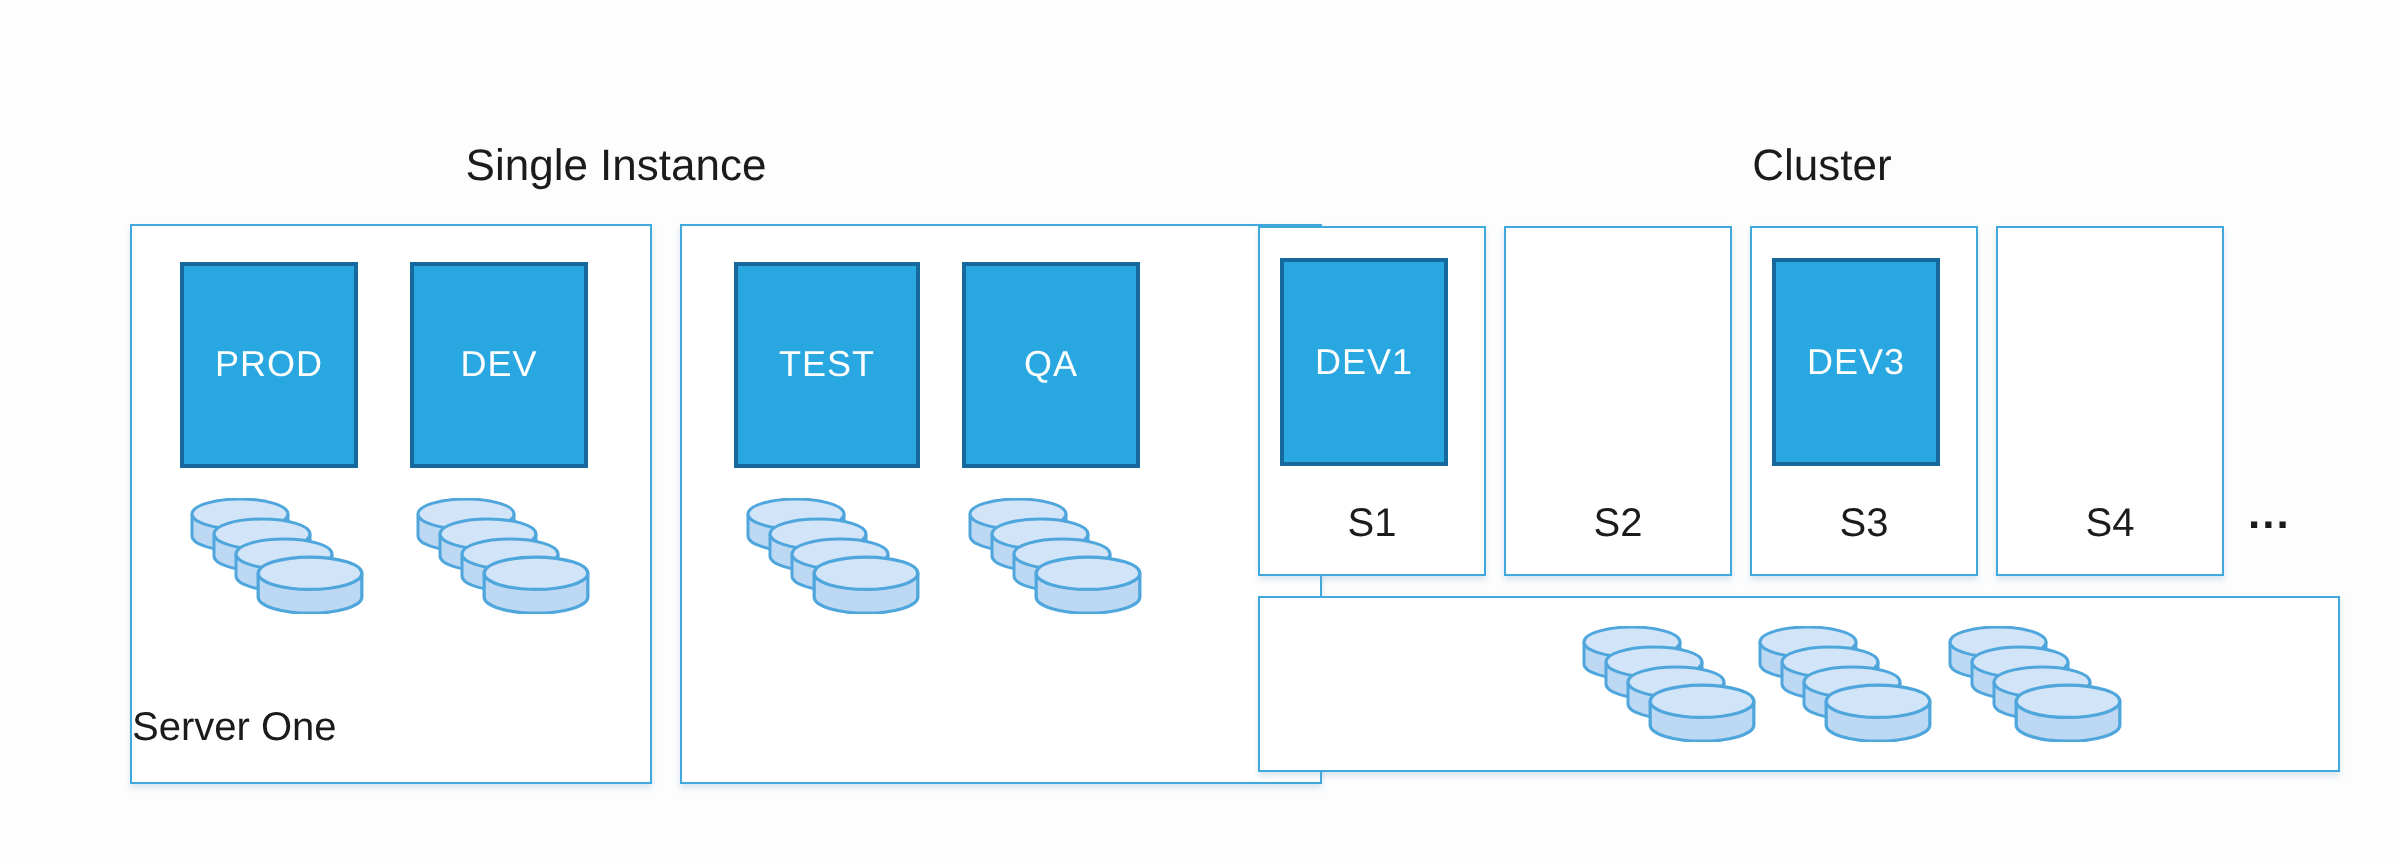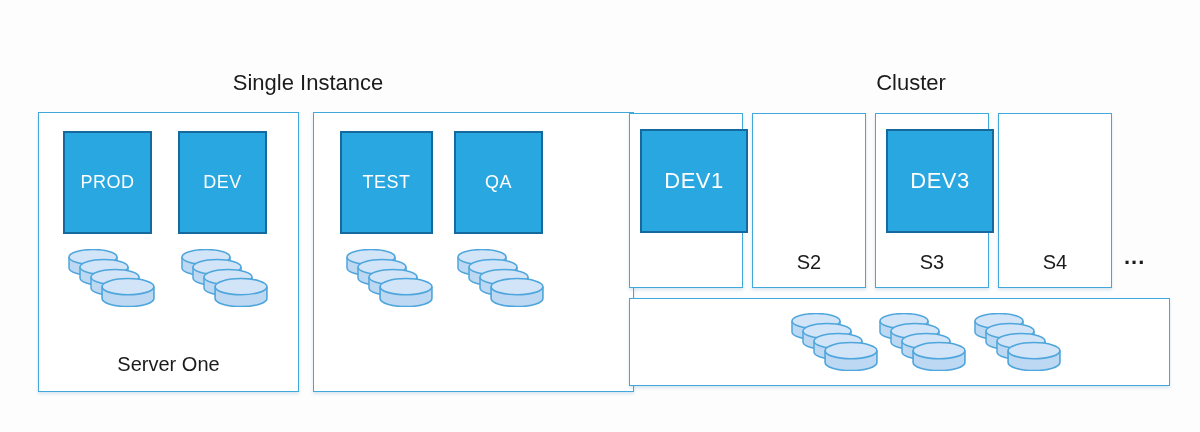--- a/index.html
+++ b/index.html
@@ -24,48 +24,49 @@
   .section-title{
     position:absolute;top:72px;width:300px;text-align:center;
     font-size:22px;line-height:22px;color:var(--text);
   }
   .server-box{
     position:absolute;top:112px;height:280px;
     border:1.5px solid var(--box-border);
     background:#fff;
     box-shadow:0 2px 3px rgba(110,160,200,0.25);
     box-sizing:border-box;
+    margin-left:27px;
   }
   .instance-box{
     position:absolute;top:18px;height:103px;
     background:var(--instance-fill);
     border:2px solid var(--instance-border);
     box-sizing:border-box;
     display:flex;align-items:center;justify-content:center;
   }
   .instance-label{color:var(--instance-text);font-size:18px;letter-spacing:0.5px;}
   .db-stack{position:absolute;top:136px;}
   .server-label{
-    position:absolute;bottom:15px;left:0;width:100%;text-align:center;
+    position:absolute;bottom:15px;left:0;width:100%;
     font-size:20px;color:var(--text);
   }
   .node-box{
     position:absolute;top:113px;width:114px;height:175px;
     border:1.5px solid var(--box-border);
     background:#fff;
     box-shadow:0 2px 3px rgba(110,160,200,0.25);
     box-sizing:border-box;
   }
   .node-instance{
-    position:absolute;left:10px;top:15px;width:108px;height:104px;
+    position:absolute;left:10px;top:15px;width:84px;height:104px;
     background:var(--instance-fill);
     border:2px solid var(--instance-border);
     box-sizing:border-box;
     display:flex;align-items:center;justify-content:center;
-    color:var(--instance-text);font-size:22px;letter-spacing:0.5px;
+    color:var(--instance-text);font-size:18px;letter-spacing:0.5px;
   }
   .node-label{
     position:absolute;top:137px;left:0;width:100%;text-align:center;
     font-size:20px;color:var(--text);
   }
   .ellipsis{
     position:absolute;left:1124px;top:244px;
     font-size:22px;font-weight:600;letter-spacing:1px;color:var(--text);
   }
   .storage-box{
@@ -128,20 +129,21 @@
     <svg class="db-stack" style="left:32px" width="88" height="58" viewBox="0 0 88 58">
       <use href="#db-stack-def" xlink:href="#db-stack-def"></use>
     </svg>
     <svg class="db-stack" style="left:143px" width="88" height="58" viewBox="0 0 88 58">
       <use href="#db-stack-def" xlink:href="#db-stack-def"></use>
     </svg>
   </div>
 
   <div class="node-box" style="left:629px">
     <div class="node-instance">DEV1</div>
+    <div class="node-label">S1</div>
   </div>
   <div class="node-box" style="left:752px">
     <div class="node-label">S2</div>
   </div>
   <div class="node-box" style="left:875px">
     <div class="node-instance">DEV3</div>
     <div class="node-label">S3</div>
   </div>
   <div class="node-box" style="left:998px">
     <div class="node-label">S4</div>

